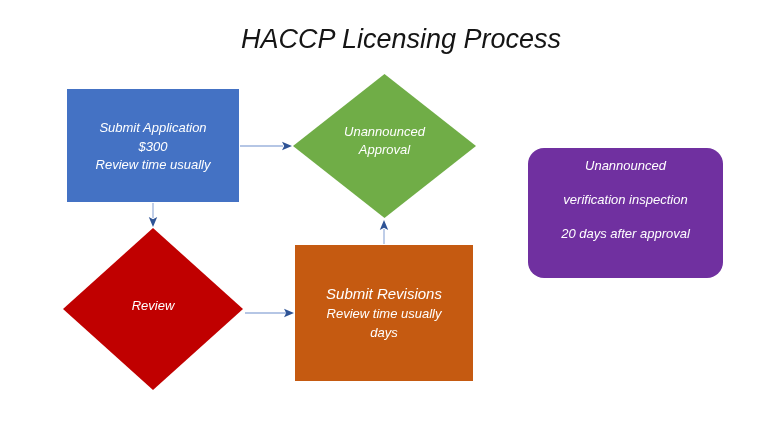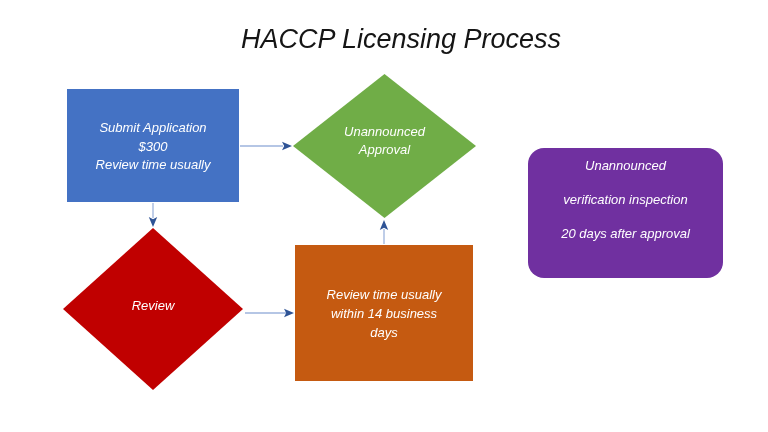--- a/index.html
+++ b/index.html
@@ -133,22 +133,22 @@
   <div class="node diamond diamond-green">
     <div class="line">Unannounced</div>
     <div class="line">Approval</div>
   </div>
 
   <div class="node diamond diamond-red">
     <div class="line">Review</div>
   </div>
 
   <div class="node rect-orange">
+    <div class="line big">Submit Revisions</div>
     <div class="line">Review time usually</div>
-    <div class="line">within 14 business</div>
     <div class="line">days</div>
   </div>
 
   <div class="node round-purple">
     <div class="line">Unannounced</div>
     <div class="line">verification inspection</div>
     <div class="line">20 days after approval</div>
   </div>
 
 </div>

